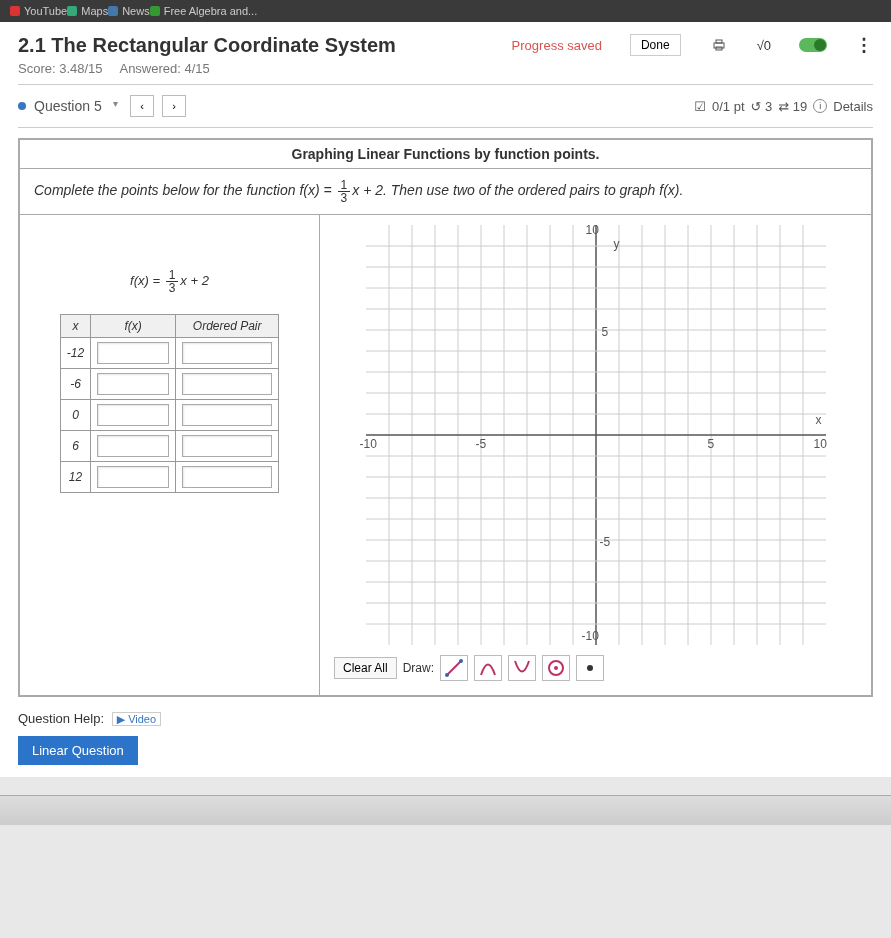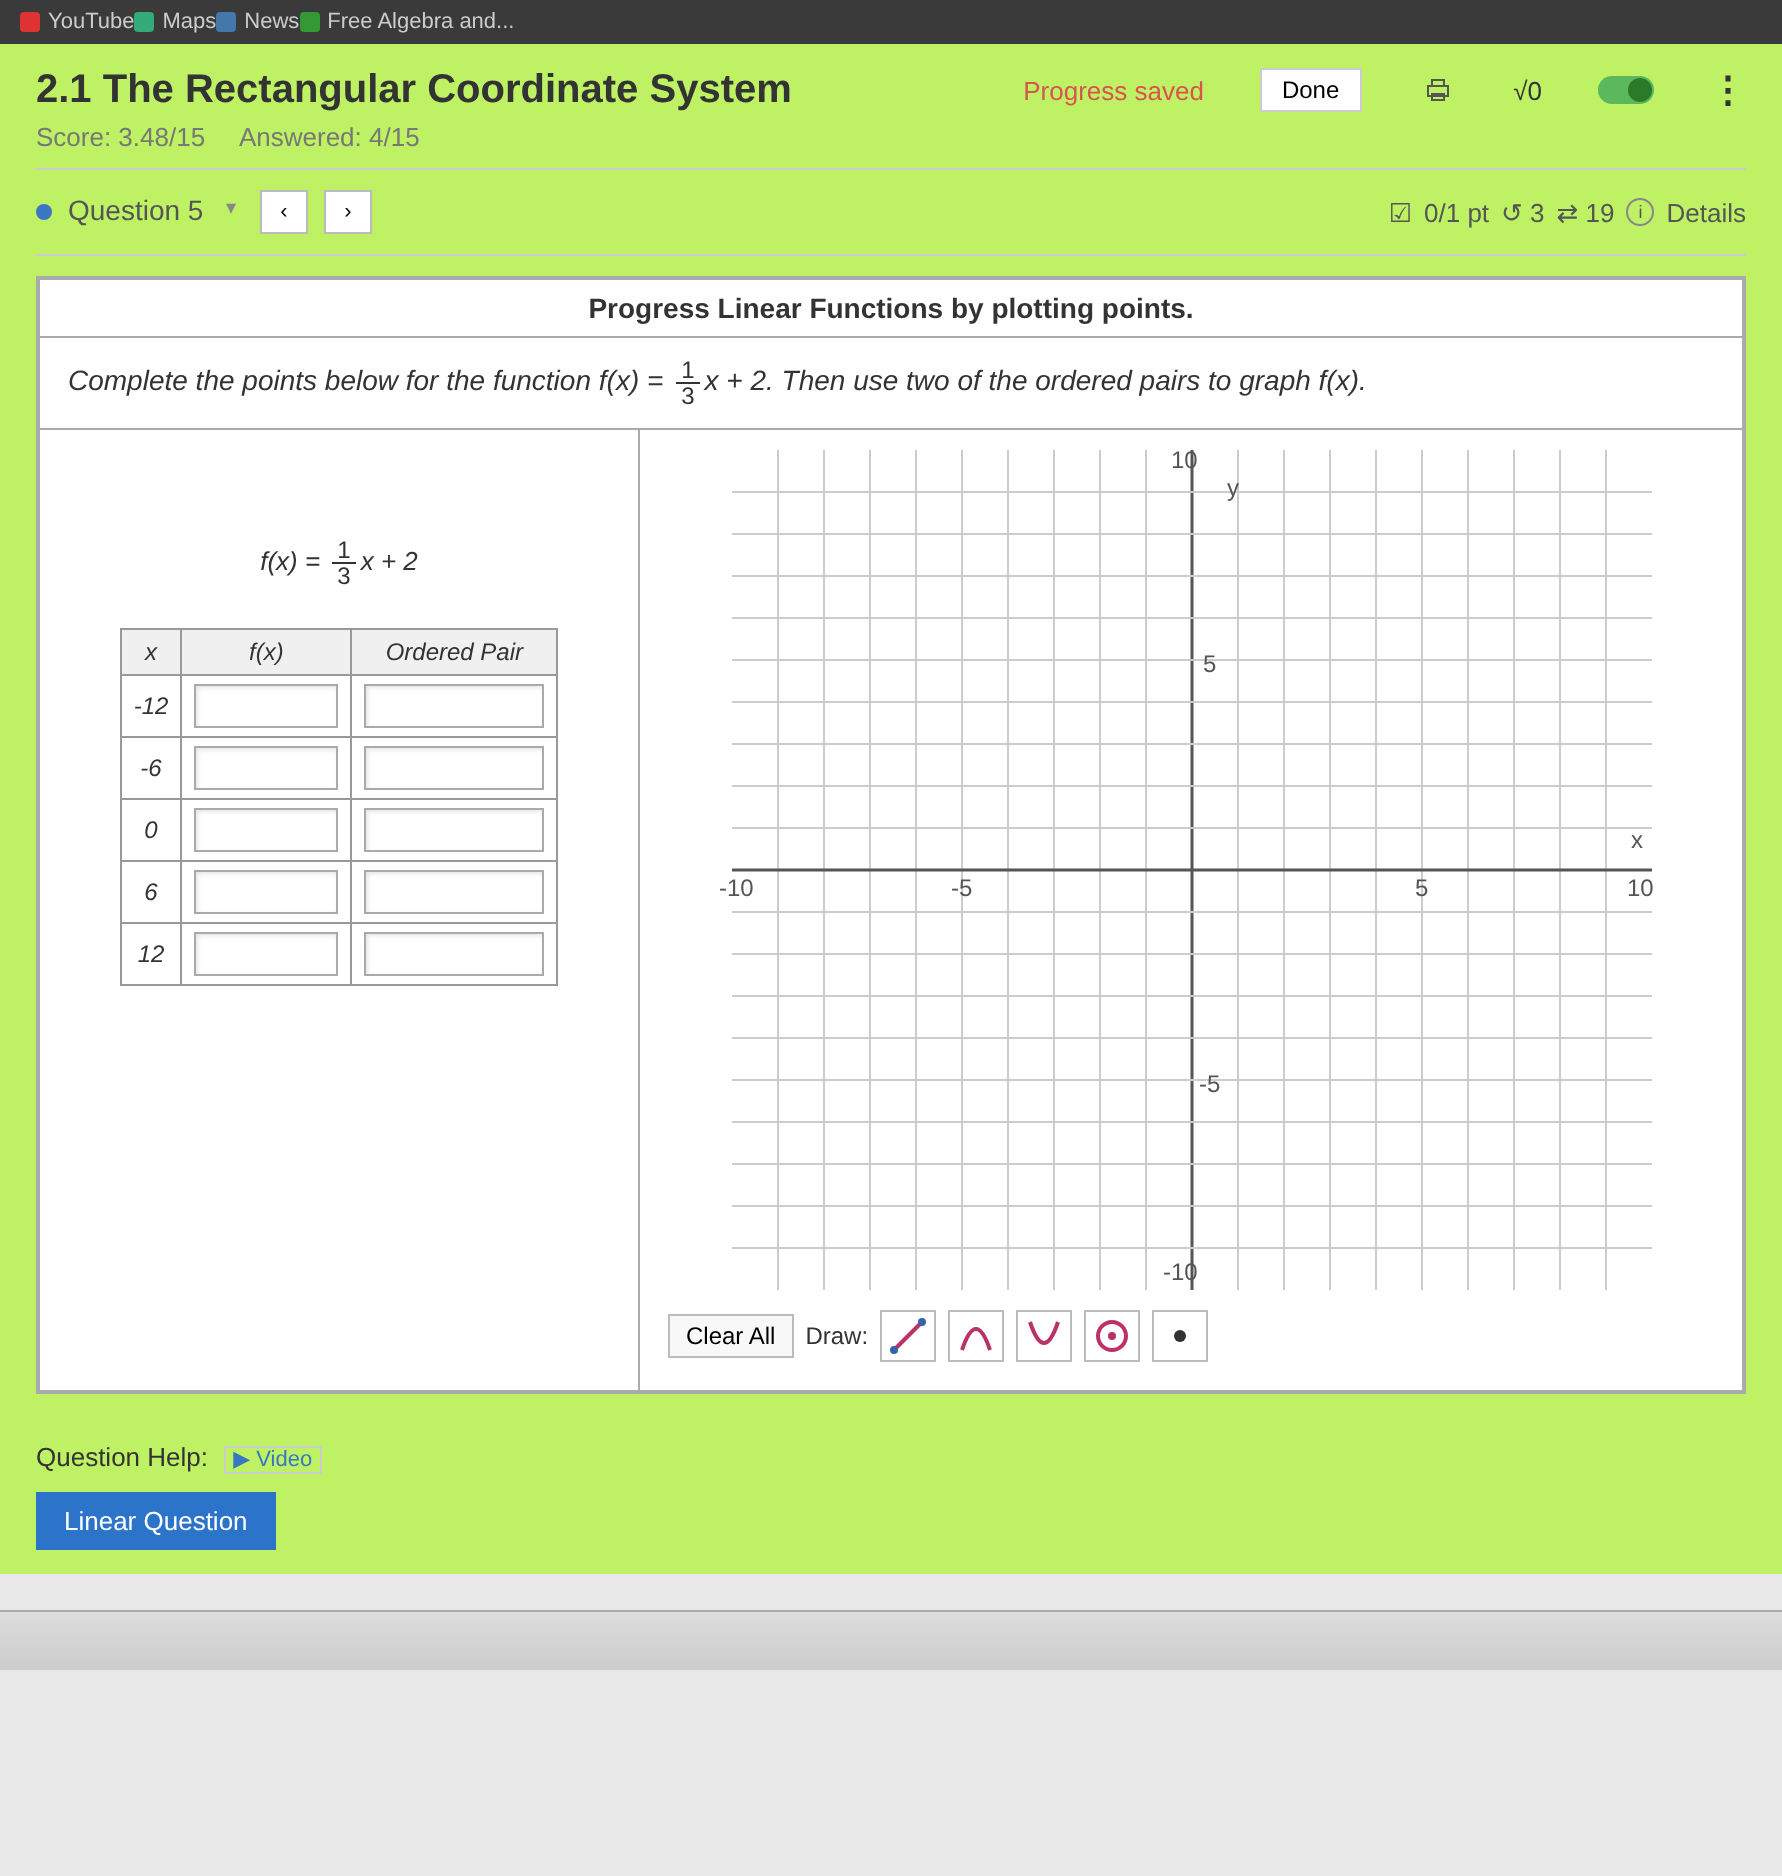--- a/index.html
+++ b/index.html
@@ -1,20 +1,20 @@
 <!DOCTYPE html>
 <html><head>
 <meta charset="utf-8">
 <style>
 *{box-sizing:border-box;margin:0;padding:0}
 body{font-family:Arial,Helvetica,sans-serif;background:#e8e8e8;color:#333;width:891px}
 .bookmarks{background:#3a3a3a;height:22px;display:flex;padding:0 10px;align-items:center;font-size:11px;color:#ccc;overflow:hidden}
 .bookmarks span{white-space:nowrap;display:flex;align-items:center;gap:4px}
 .fav{width:10px;height:10px;border-radius:2px;display:inline-block}
-.content{background:#bef264;padding:12px 18px}
+.content{background:#ffffff;padding:12px 18px}
 .header-row{display:flex;justify-content:space-between;align-items:flex-start;margin-bottom:8px}
 .title{font-size:20px;font-weight:bold;color:#333}
 .subtitle{font-size:13px;color:#777;margin-top:4px}
 .subtitle .score{margin-right:14px}
 .right-controls{display:flex;align-items:center;gap:28px;font-size:13px}
 .progress-saved{color:#d9534f}
 .done-btn{background:#fff;border:1px solid #ccc;padding:3px 10px;font-size:12px;cursor:pointer}
 .icon-btn{width:20px;height:20px;display:flex;align-items:center;justify-content:center;cursor:pointer;color:#555}
 .toggle{width:28px;height:14px;background:#5cb85c;border-radius:7px;position:relative}
 .toggle::after{content:"";position:absolute;right:1px;top:1px;width:12px;height:12px;background:#2a7a2a;border-radius:50%}
@@ -49,21 +49,21 @@
 .graph{width:460px;height:420px;position:relative;margin:0 auto}
 .grid{position:absolute;inset:0}
 .grid line{stroke:#ccc;stroke-width:1}
 .grid line.axis{stroke:#555;stroke-width:1.5}
 .axis-label{position:absolute;font-size:12px;color:#555}
 .draw-bar{display:flex;align-items:center;gap:6px;margin-top:6px;padding:4px}
 .clear-btn{border:1px solid #bbb;background:#f8f8f8;padding:3px 8px;font-size:12px;cursor:pointer}
 .draw-label{font-size:12px}
 .tool{width:28px;height:26px;border:1px solid #bbb;display:flex;align-items:center;justify-content:center;cursor:pointer;background:#fff}
 .tool svg{width:20px;height:20px}
-.help-row{margin-top:24px;font-size:13px}
+.help-row{margin-top:14px;font-size:13px}
 .video-link{color:#3976c4;cursor:pointer;border:1px solid #ccc;padding:0 4px;font-size:11px;margin-left:4px}
 .submit-btn{background:#2b74c9;color:#fff;border:none;padding:7px 14px;font-size:13px;margin-top:10px;cursor:pointer}
 .bottom-bar{height:30px;background:linear-gradient(#ddd,#ccc);border-top:1px solid #aaa;margin-top:18px}
 </style>
 </head>
 <body>
 
 <div class="bookmarks">
   <span>
       <i class="fav" style="background:#d33"></i>
@@ -120,21 +120,21 @@
       <span>0/1 pt</span>
       <span class="retry-ico">↺ 3</span>
       <span class="reset-ico">⇄ 19</span>
       <span class="info-circle">i</span>
       <span class="details-link">Details</span>
     </div>
   </div>
   <hr>
 
   <div class="outer-box">
-    <div class="box-title">Progress Linear Functions by plotting points.</div>
+    <div class="box-title">Graphing Linear Functions by function points.</div>
     <div class="instructions">
       <span>Complete the points below for the function </span><span>f(x) = </span><span class="frac"><span class="n">1</span><span class="d">3</span></span><span>x + 2</span><span>. Then use two of the ordered pairs to graph </span><span>f(x).</span>
     </div>
     <div class="work-area">
       <div class="left-panel">
         <div class="func-formula">
           <span>f(x) = </span><span class="frac"><span class="n">1</span><span class="d">3</span></span><span>x + 2</span>
         </div>
         <table class="data-table">
           <tbody>

